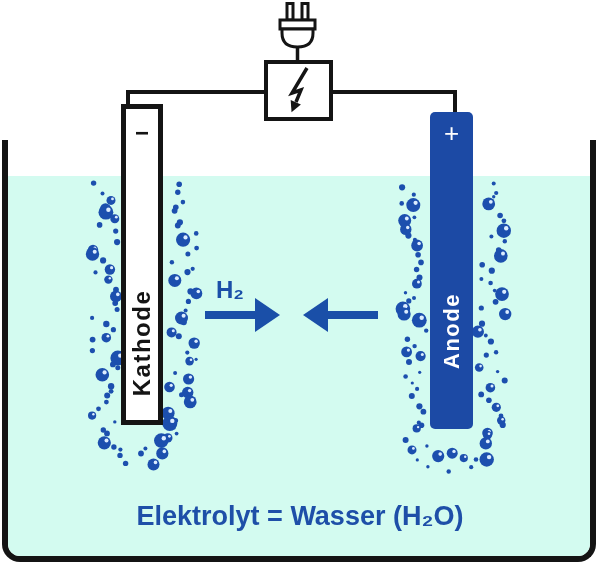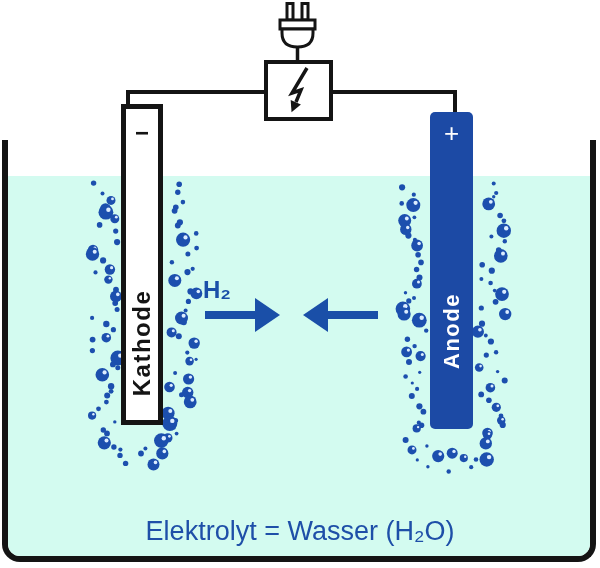--- a/index.html
+++ b/index.html
@@ -50,29 +50,29 @@
   .sign-plus{top:8px;font-size:26px;font-weight:normal;color:var(--anode-text,#ffffff);}
   .vwrap{position:absolute;inset:0;display:flex;align-items:center;justify-content:center;}
   .vlabel{
     white-space:nowrap;font-weight:bold;letter-spacing:1.5px;
     transform:translateY(var(--shift,0px)) rotate(-90deg);
   }
   .cathode .vlabel{--shift:78px;font-size:24px;color:var(--cathode-text,#141414);}
   .anode .vlabel{--shift:60px;font-size:22px;color:var(--anode-text,#ffffff);}
   
   .gas-label{
-    position:absolute;width:54px;
+    position:absolute;width:54px;text-align:center;
     font-size:24px;font-weight:bold;color:var(--gas-label,#1a4fa8);
   }
   .gas-label.h2{left:203px;top:276px;}
   .gas-label.o2{left:326px;top:276px;}
   
   .caption{
-    position:absolute;left:40px;right:40px;top:516px;text-align:center;
-    font-size:27px;font-weight:normal;color:var(--caption,#1e4fa8);
+    position:absolute;left:40px;right:40px;top:501px;text-align:center;
+    font-size:27px;font-weight:bold;color:var(--caption,#1e4fa8);
   }
 </style>
 </head>
 <body>
 
 <div class="stage">
 
   <div class="tank">
     <div class="liquid"></div>
   </div>

